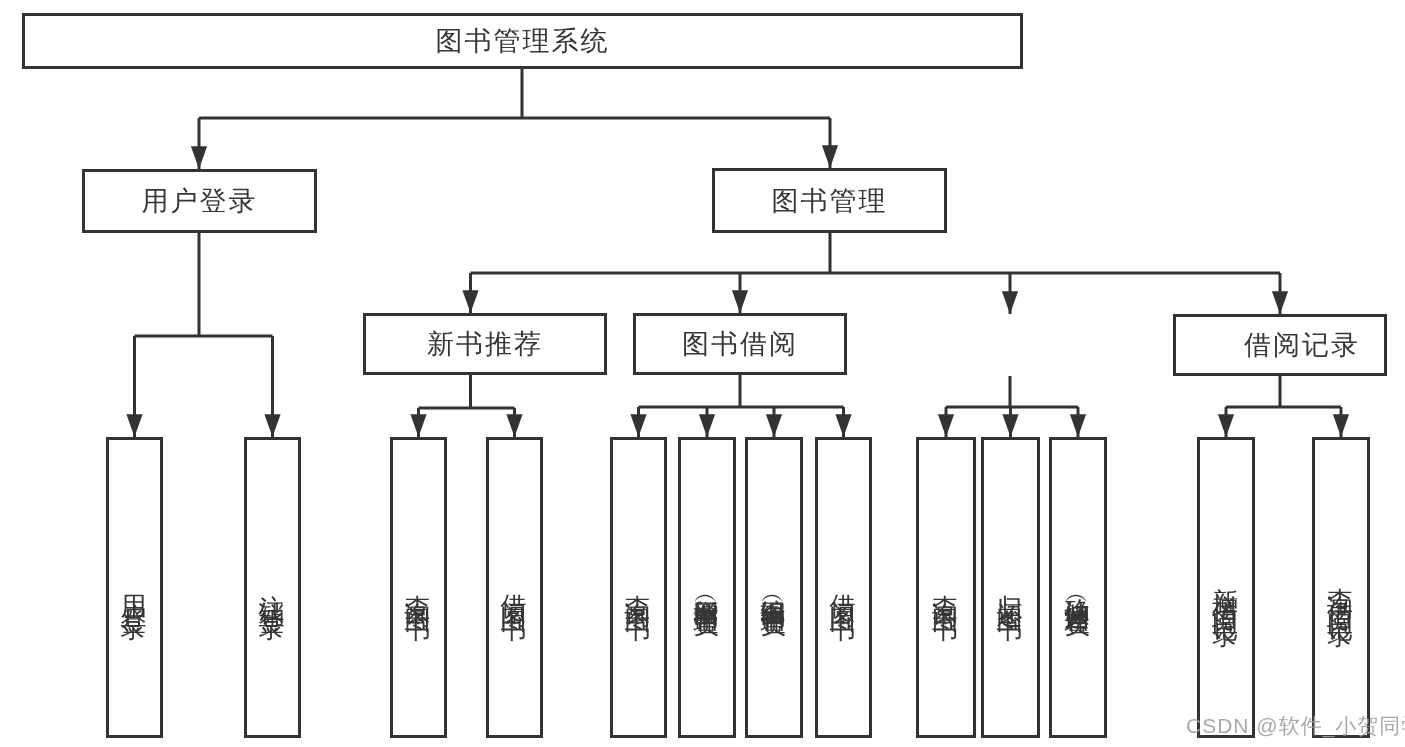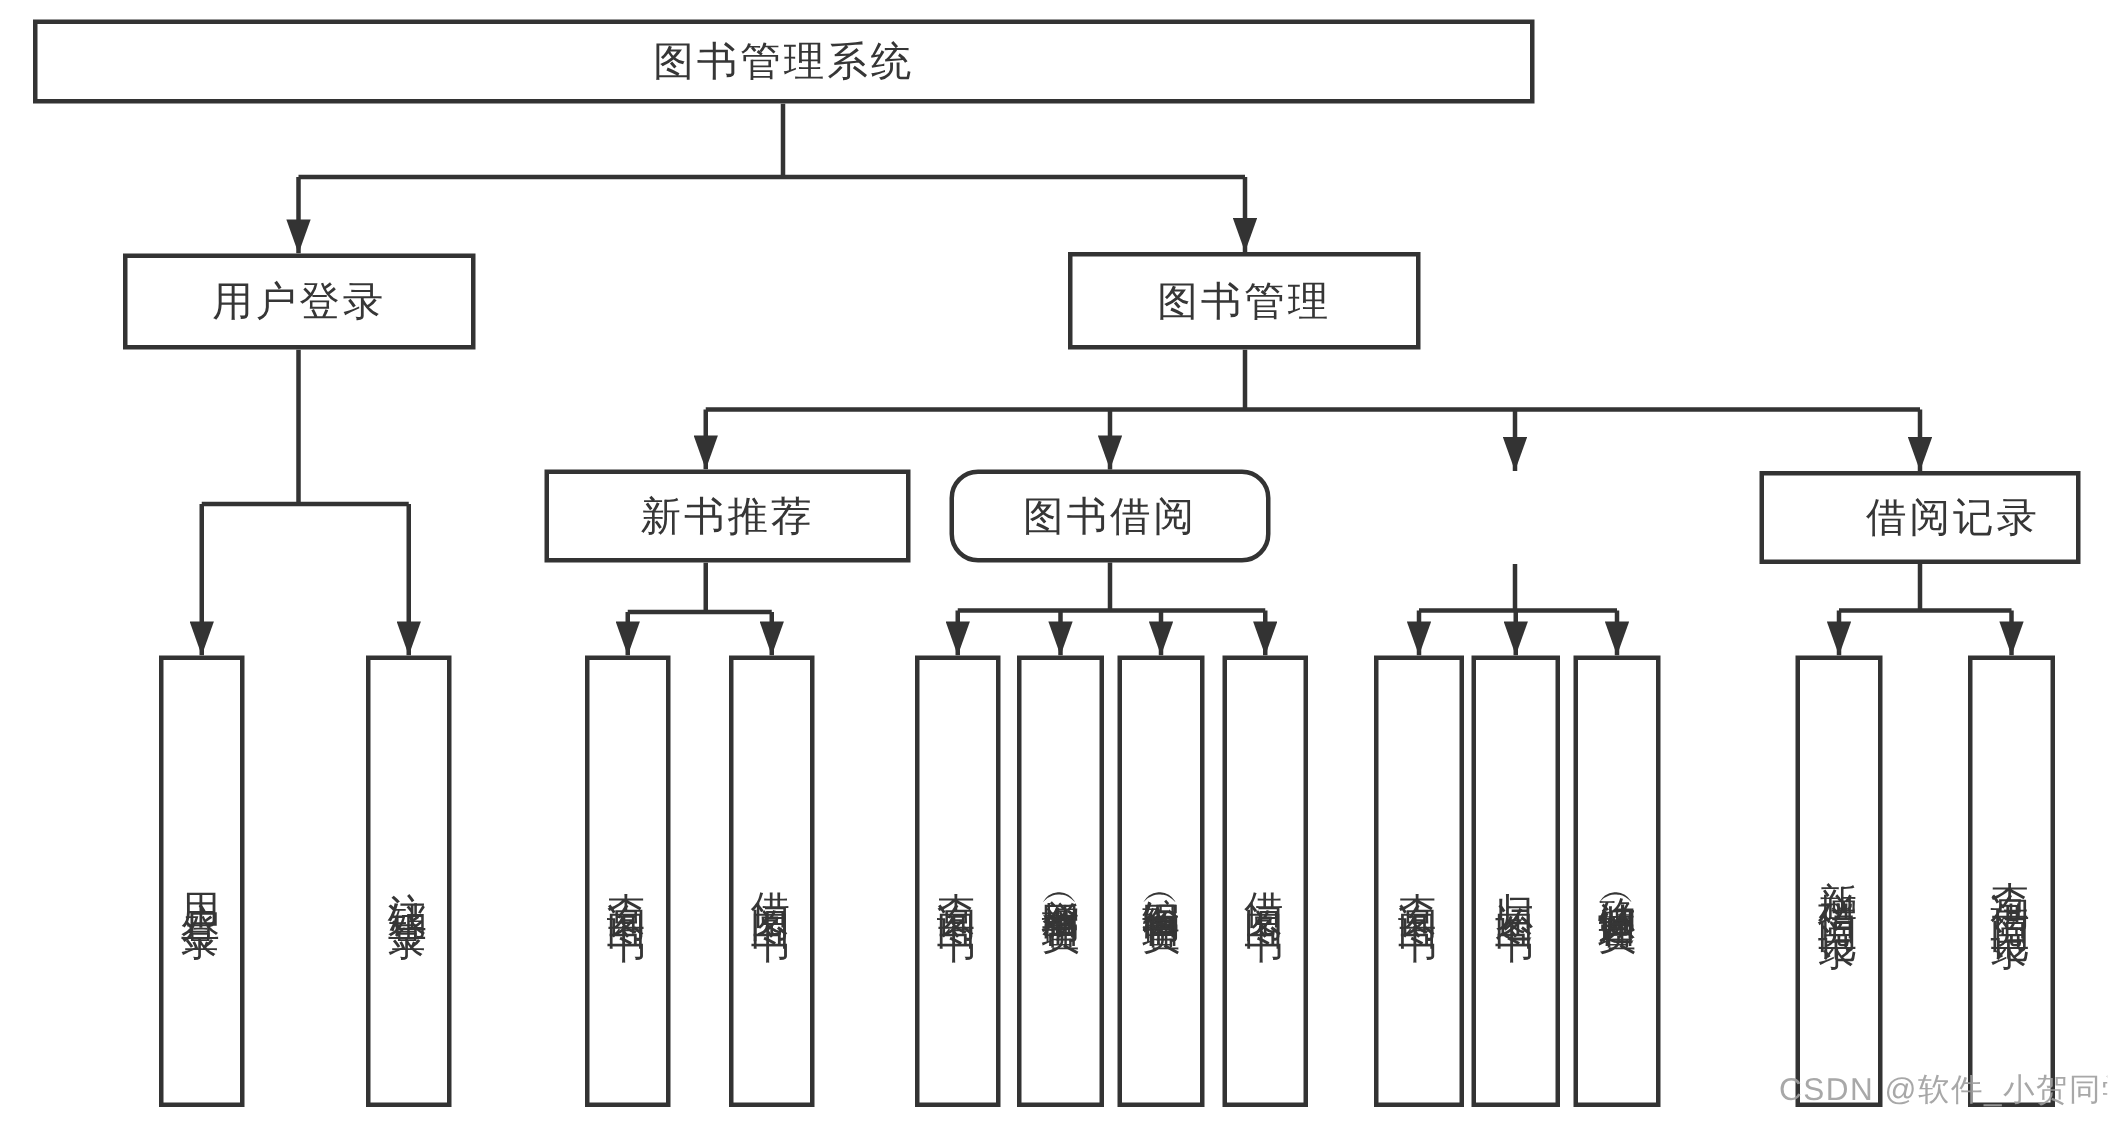--- a/index.html
+++ b/index.html
@@ -81,21 +81,21 @@
       <line x1="1341" y1="407" x2="1341" y2="437" marker-end="url(#arrow)"></line>
     </g>
   </svg>
 
   <div class="hnode" style="left:22px;top:13px;width:1001px;height:56px;">图书管理系统</div>
 
   <div class="hnode" style="left:82px;top:169px;width:235px;height:64px;">用户登录</div>
   <div class="hnode" style="left:712px;top:168px;width:235px;height:65px;">图书管理</div>
 
   <div class="hnode" style="left:363px;top:313px;width:244px;height:62px;">新书推荐</div>
-  <div class="hnode" style="left:633px;top:313px;width:214px;height:62px;border-radius:19px;">图书借阅</div>
+  <div class="hnode" style="left:633px;top:313px;width:214px;height:62px;">图书借阅</div>
   <div class="hnode" style="left:1173px;top:314px;width:214px;height:62px;padding-left:44px;">借阅记录</div>
 
   <div class="leaf" style="left:106px;top:437px;width:57px;height:301px;">用户登录</div>
   <div class="leaf" style="left:244px;top:437px;width:57px;height:301px;">注销登录</div>
 
   <div class="leaf" style="left:390px;top:437px;width:57px;height:301px;">查询图书</div>
   <div class="leaf" style="left:486px;top:437px;width:57px;height:301px;">借阅图书</div>
 
   <div class="leaf" style="left:610px;top:437px;width:57px;height:301px;">查询图书</div>
   <div class="leaf long" style="left:678px;top:437px;width:58px;height:301px;">新增图书（管理员）</div>

